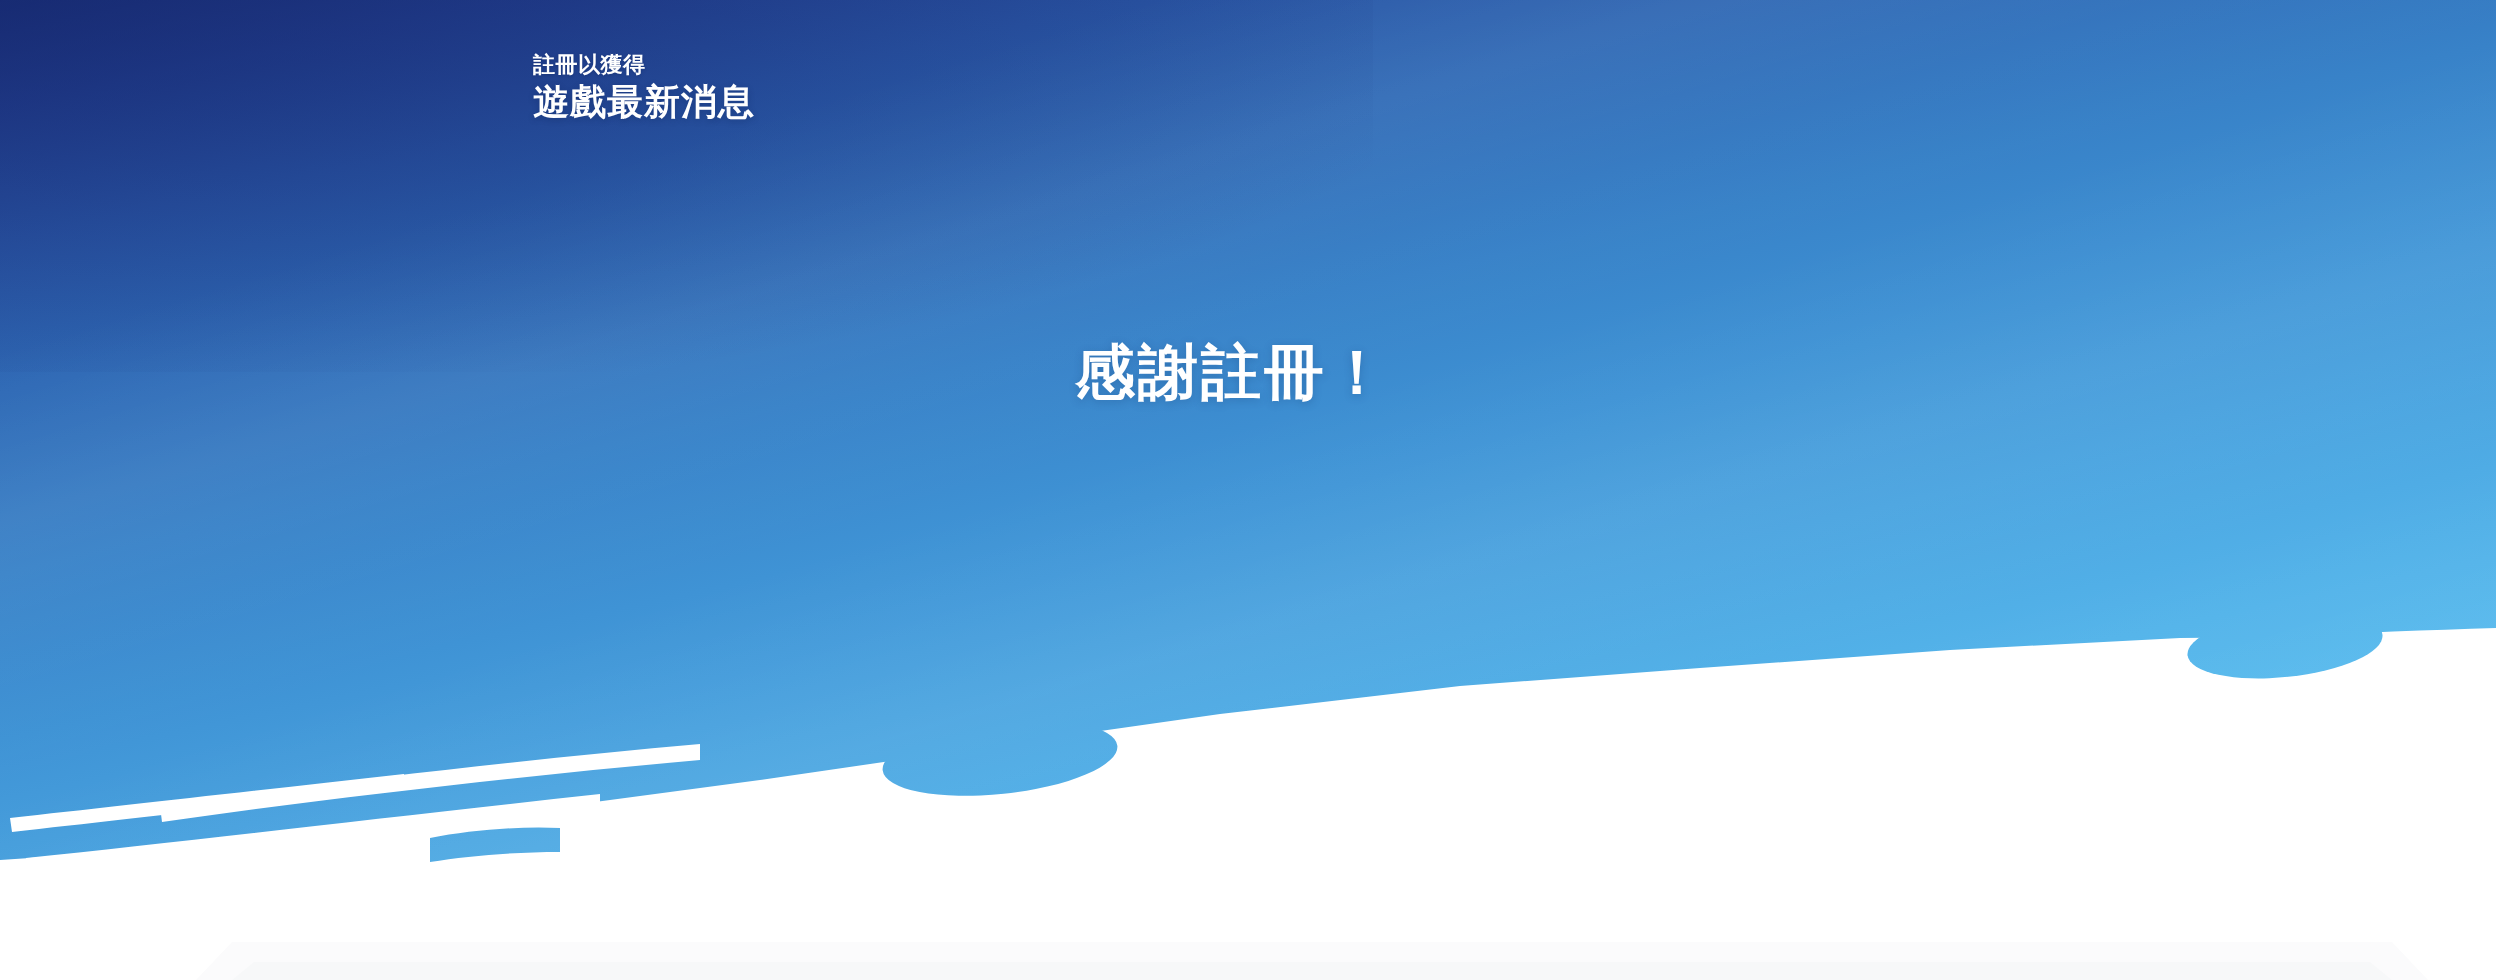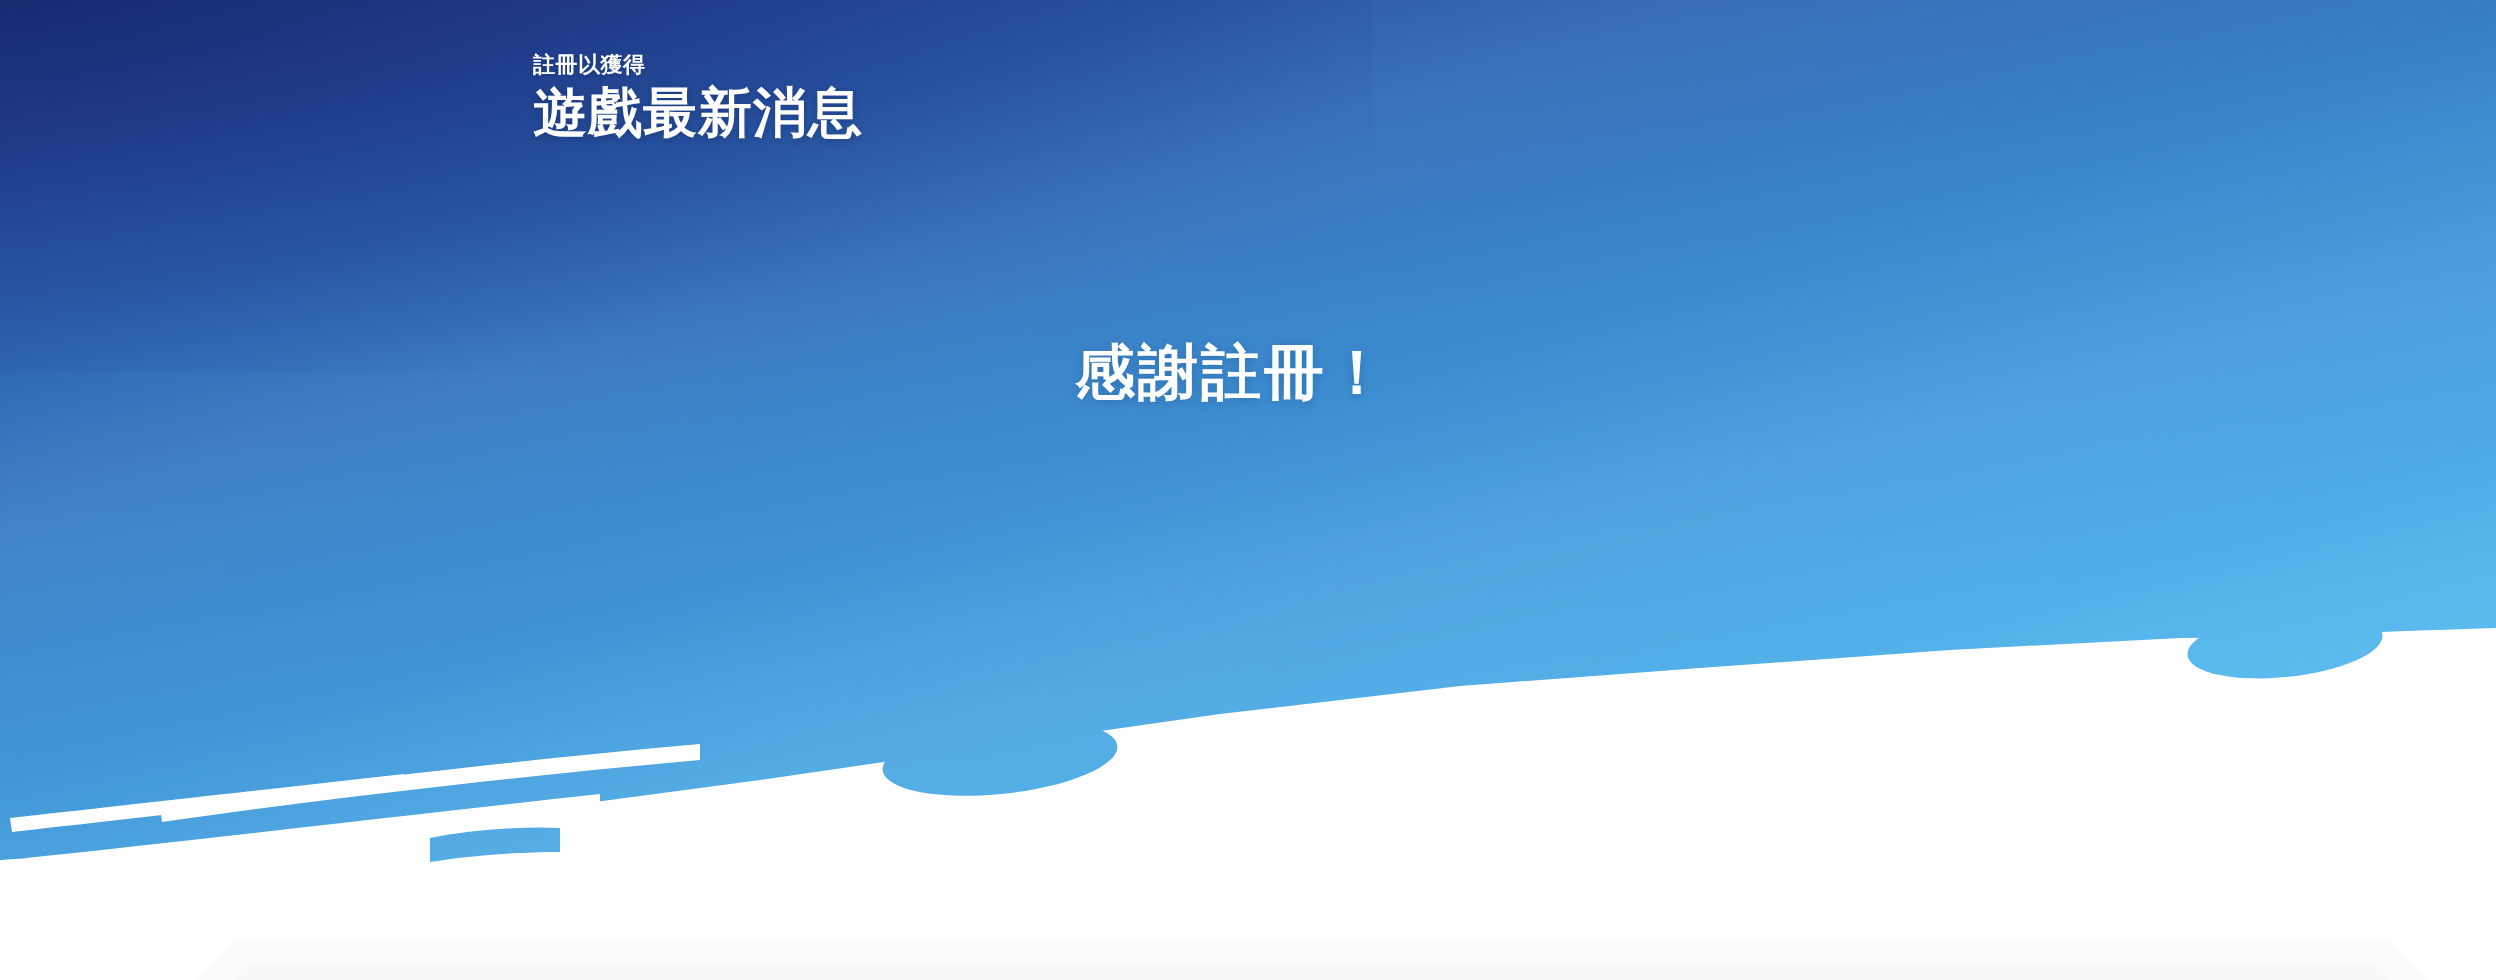--- a/index.html
+++ b/index.html
@@ -91,21 +91,21 @@
     font-size: 22px;
     font-weight: 700;
     line-height: 1.18;
     color: #ffffff;
     letter-spacing: 0.5px;
     text-shadow: 0 1px 3px rgba(10,30,80,0.35);
     white-space: nowrap;
   }
   .signup-title {
     margin: 4px 0 0 0;
-    font-size: 54px;
+    font-size: 36px;
     font-weight: 700;
     line-height: 1.12;
     color: #ffffff;
     letter-spacing: 1px;
     text-shadow: 0 2px 6px rgba(10,30,80,0.30);
     white-space: nowrap;
   }
 
   .thanks-wrap {
     position: absolute;

